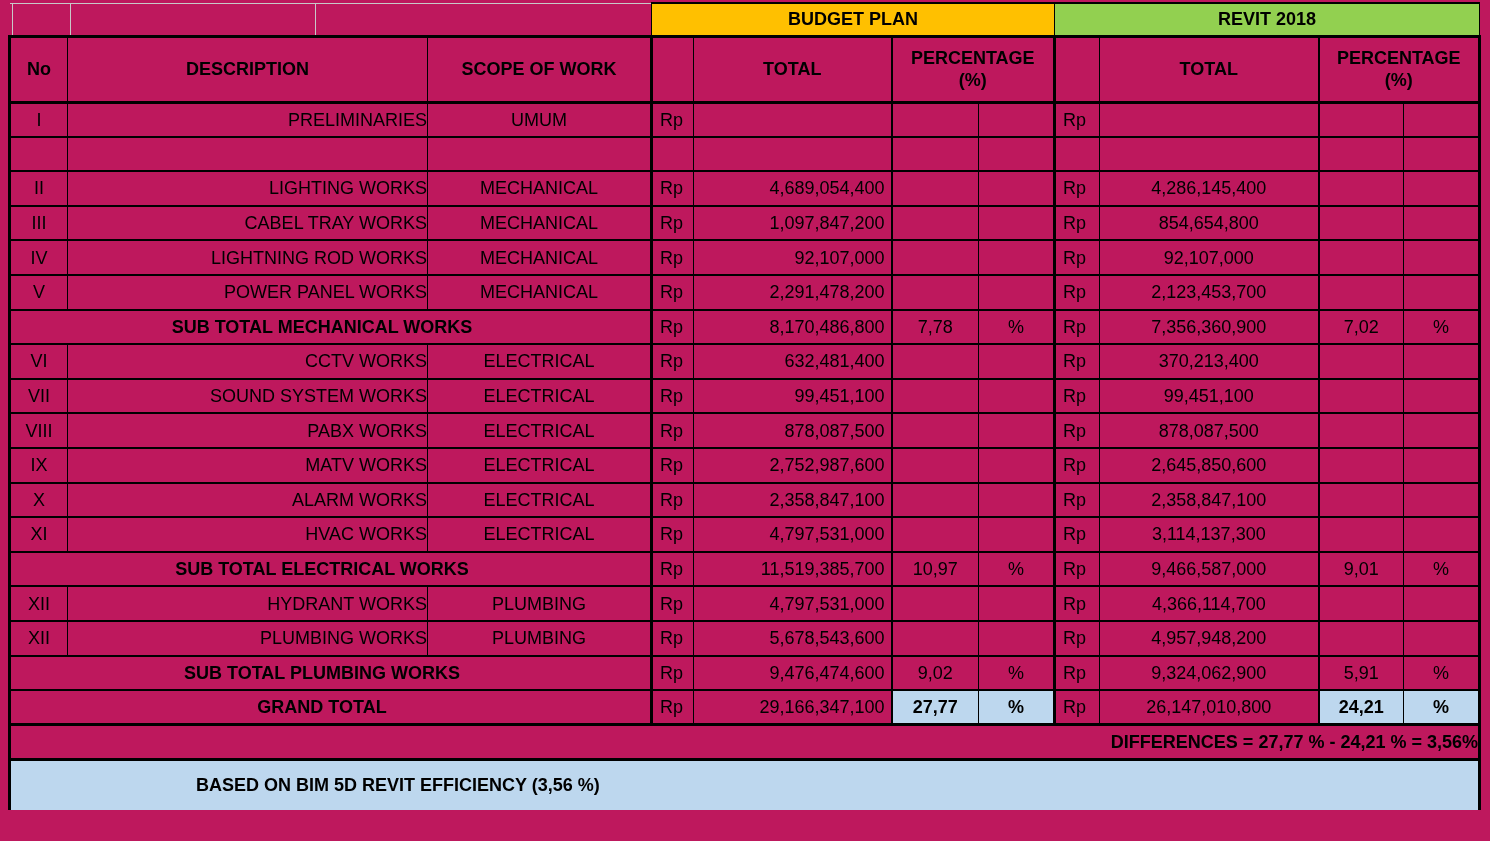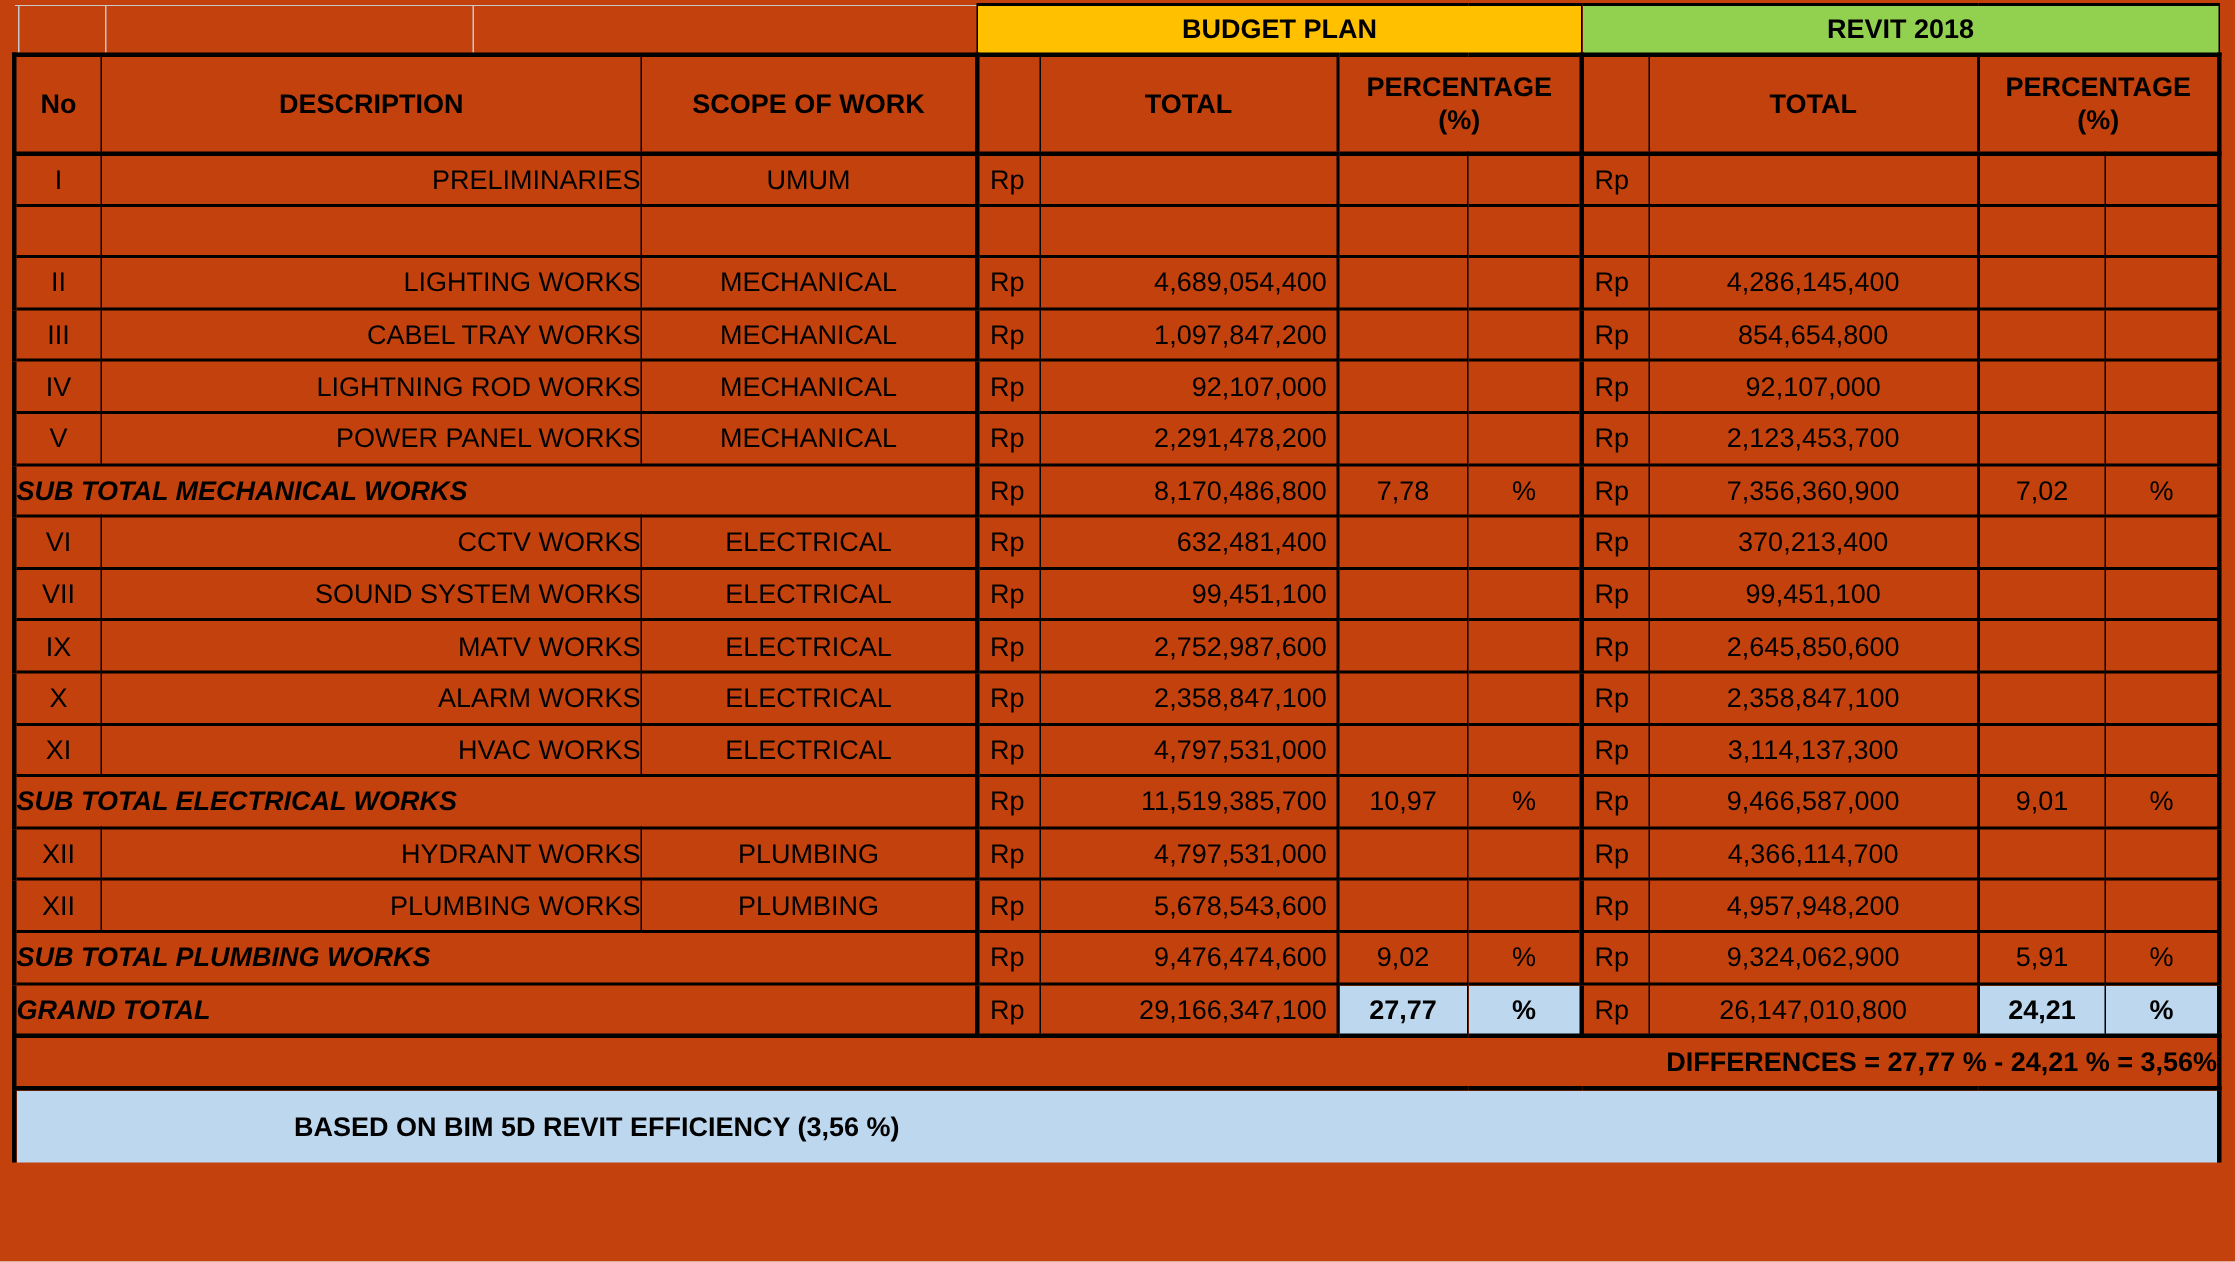--- a/index.html
+++ b/index.html
@@ -1,18 +1,18 @@
 <!DOCTYPE html>
 <html><head>
 <meta charset="utf-8">
 <style>
   * { box-sizing: border-box; margin: 0; padding: 0; }
   html, body { background: #ffffff; }
   body { font-family: "Liberation Sans", sans-serif; color: #000; }
-  .screen { position: relative; width: 1490px; height: 841px; overflow: hidden; background: #c2410c; }
+  .screen { position: relative; width: 1490px; height: 841px; overflow: hidden; background: #be185d; }
   table.budget {
     position: absolute; left: 8px; top: 2px; width: 1470px;
     border-collapse: collapse; table-layout: fixed; font-size: 18px; line-height: 1;
   }
   td, th {
     border: 1px solid #000; border-top-width: 2px; border-bottom-width: 2px;
     overflow: hidden; white-space: nowrap; height: 34.6px; padding: 0;
     font-weight: normal; vertical-align: middle;
   }
   
@@ -42,21 +42,21 @@
   .br2 { border-right-width: 2px !important; }
   
   .c-no    { text-align: center; }
   .c-desc  { text-align: right; padding-left: 5px; white-space: pre; margin-left: 47px; }
   .c-scope { text-align: center; }
   .c-rp    { text-align: left; padding-left: 7px; margin-top: 24px; }
   .c-totalb{ text-align: right; padding-right: 6px; }
   .c-totalr{ text-align: center; }
   .c-pct   { text-align: center; }
   .c-sign  { text-align: center; }
-  .c-label { text-align: left; font-weight: bold; padding-right: 17px; font-style: italic; }
+  .c-label { text-align: center; font-weight: bold; padding-right: 17px; }
   .bold { font-weight: bold; }
   tr.grand td { border-bottom-width: 3px; }
   
   tr.diff td { height: 35px; text-align: right; font-weight: bold; border-bottom-width: 3px; }
   
   tr.bluerow td {
     height: 50px; text-align: left; font-weight: bold;
     vertical-align: middle; padding-left: 185px; border-bottom-width: 0;
   }
 </style>
@@ -206,20 +206,33 @@
           <td class="c-rp">Rp</td>
           <td class="c-totalb br2">99,451,100</td>
           <td class="c-pct"></td>
           <td class="c-sign br3"></td>
           <td class="c-rp">Rp</td>
           <td class="c-totalr br2">99,451,100</td>
           <td class="c-pct"></td>
           <td class="c-sign br3"></td>
         </tr>
         <tr>
+          <td class="c-no bl3">VIII</td>
+          <td class="c-desc">PABX WORKS</td>
+          <td class="c-scope br3">ELECTRICAL</td>
+          <td class="c-rp">Rp</td>
+          <td class="c-totalb br2">878,087,500</td>
+          <td class="c-pct"></td>
+          <td class="c-sign br3"></td>
+          <td class="c-rp">Rp</td>
+          <td class="c-totalr br2">878,087,500</td>
+          <td class="c-pct"></td>
+          <td class="c-sign br3"></td>
+        </tr>
+        <tr>
           <td class="c-no bl3">IX</td>
           <td class="c-desc">MATV WORKS</td>
           <td class="c-scope br3">ELECTRICAL</td>
           <td class="c-rp">Rp</td>
           <td class="c-totalb br2">2,752,987,600</td>
           <td class="c-pct"></td>
           <td class="c-sign br3"></td>
           <td class="c-rp">Rp</td>
           <td class="c-totalr br2">2,645,850,600</td>
           <td class="c-pct"></td>

